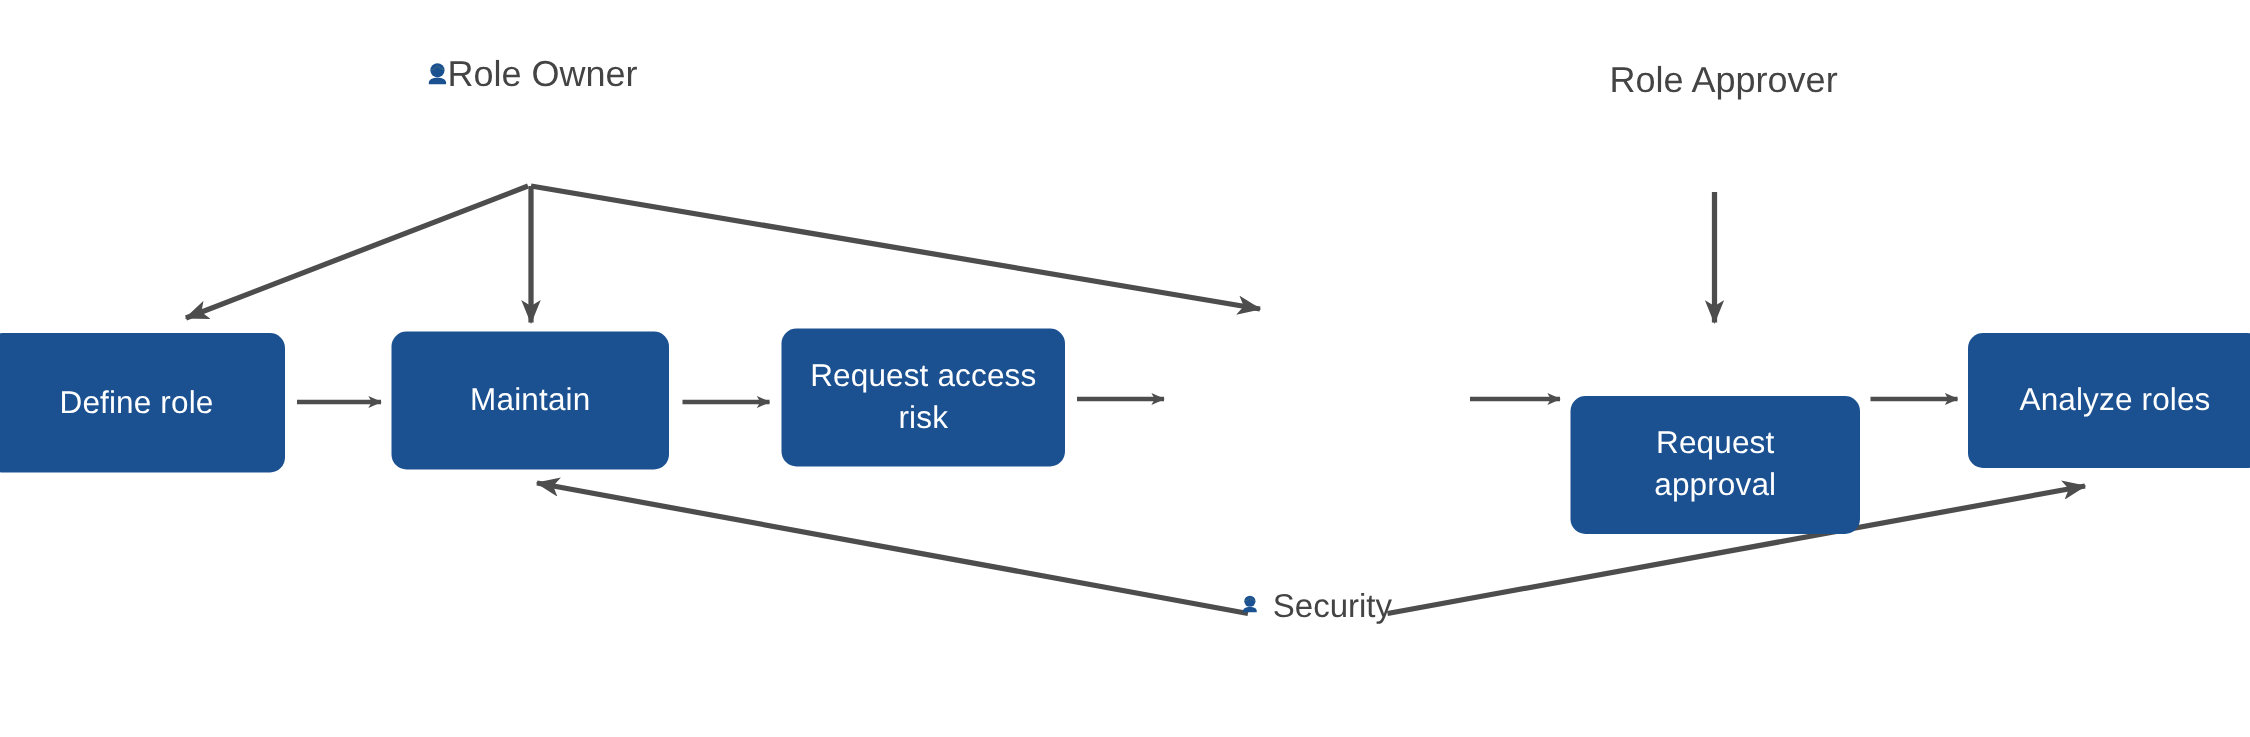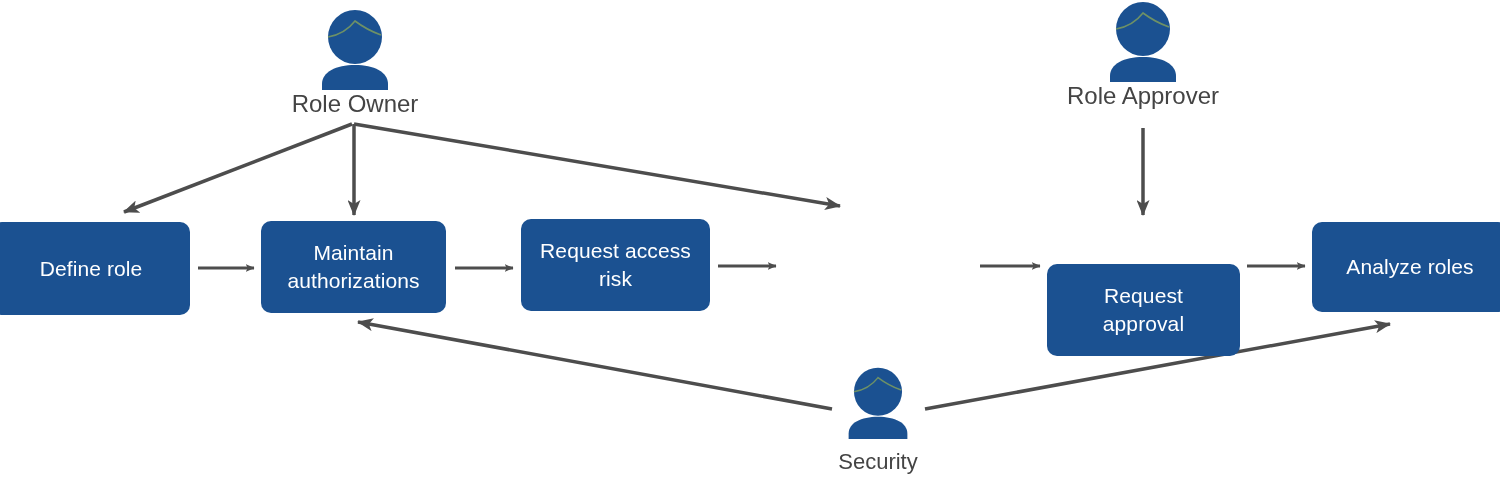--- a/index.html
+++ b/index.html
@@ -36,21 +36,21 @@
     font-size: 21px;
     font-weight: 400;
     line-height: 1.32;
     letter-spacing: 0.1px;
     box-sizing: border-box;
     padding: 4px 10px;
   }
   .actor {
     position: absolute;
     display: flex;
-    flex-direction: column;
+    flex-direction: row;
     align-items: center;
   }
   .actor-glyph {
     display: block;
   }
   .actor-label {
     color: #444444;
     font-size: 24px;
     line-height: 1;
     white-space: nowrap;
@@ -98,21 +98,20 @@
     </g>
   </svg>
 
   <div class="node" style="left:-8px; top:222px; width:198px; height:93px;">
     <span>Define role</span>
   </div>
 
   <div class="node" style="left:261px; top:221px; width:185px; height:92px;">
     <span>
       <span>Maintain</span><br>
-      <span>authorizations</span>
     </span>
   </div>
 
   <div class="node" style="left:521px; top:219px; width:189px; height:92px;">
     <span>
       <span>Request access</span><br>
       <span>risk</span>
     </span>
   </div>
 
@@ -130,21 +129,21 @@
 
   <div class="actor" style="left:285px; top:8px; width:140px;">
     <svg class="actor-glyph" width="76" height="82" viewBox="0 0 76 82">
       <circle cx="38" cy="29" r="27" fill="#1b5191"></circle>
       <path d="M11 29 Q28 26 38 13 Q50 22 64 27" stroke="#7d9c5e" stroke-width="1.6" fill="none" opacity="0.85"></path>
       <path d="M5 82 L5 76 C5 64 19 57 38 57 C57 57 71 64 71 76 L71 82 Z" fill="#1b5191"></path>
     </svg>
     <span class="actor-label">Role Owner</span>
   </div>
 
-  <div class="actor" style="left:1073px; top:0; width:140px;">
+  <div class="actor" style="left:1073px; top:12px; width:140px;">
     <svg class="actor-glyph" width="76" height="82" viewBox="0 0 76 82">
       <circle cx="38" cy="29" r="27" fill="#1b5191"></circle>
       <path d="M11 29 Q28 26 38 13 Q50 22 64 27" stroke="#7d9c5e" stroke-width="1.6" fill="none" opacity="0.85"></path>
       <path d="M5 82 L5 76 C5 64 19 57 38 57 C57 57 71 64 71 76 L71 82 Z" fill="#1b5191"></path>
     </svg>
     <span class="actor-label">Role Approver</span>
   </div>
 
   <div class="actor" style="left:828px; top:366px; width:100px;gap:10px;">
     <svg class="actor-glyph" width="68" height="73" viewBox="0 0 76 82">

